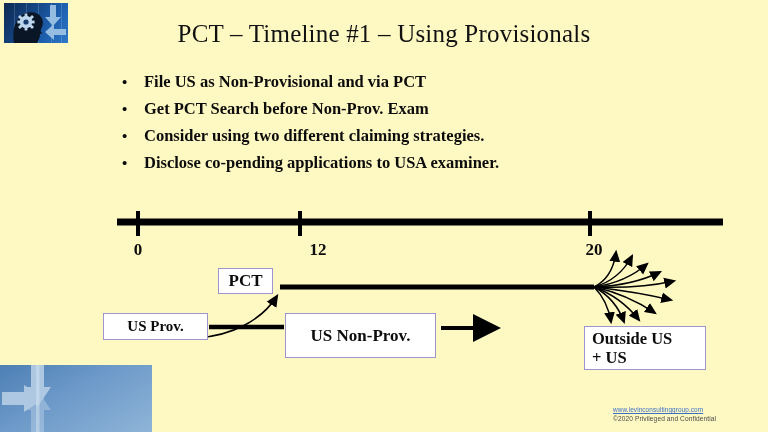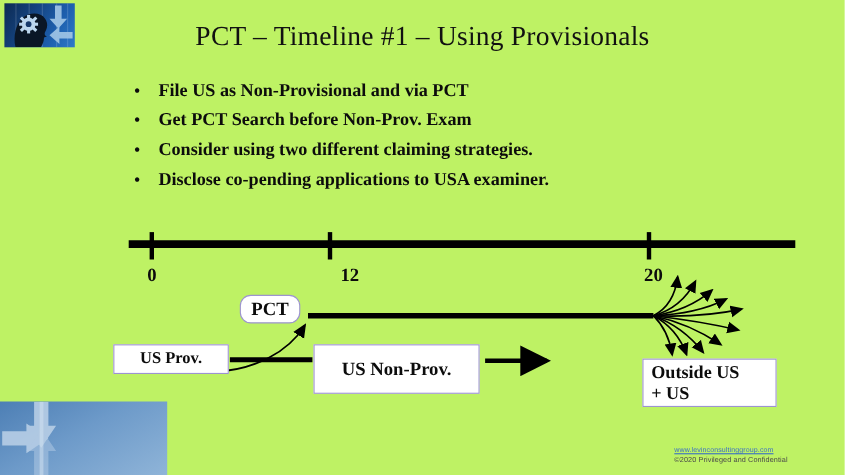--- a/index.html
+++ b/index.html
@@ -4,21 +4,21 @@
 <style>
   html, body {
     margin: 0;
     padding: 0;
     background: #ffffff;
   }
   #slide {
     position: relative;
     width: 768px;
     height: 432px;
-    background: #bef264;
+    background: #fef9c3;
     overflow: hidden;
     font-family: "Liberation Serif", serif;
   }
 
   
   #brand-logo {
     position: absolute;
     left: 4px;
     top: 3px;
     width: 64px;
@@ -98,21 +98,20 @@
     box-sizing: border-box;
     display: flex;
     align-items: center;
     justify-content: center;
     white-space: nowrap;
   }
   #box-pct {
     left: 218px; top: 268px;
     width: 55px; height: 26px;
     font-size: 17px;
-    border-radius: 10px;
   }
   #box-us-prov {
     left: 103px; top: 313px;
     width: 105px; height: 27px;
     font-size: 15px;
   }
   #box-us-nonprov {
     left: 285px; top: 313px;
     width: 151px; height: 45px;
     font-size: 17px;

